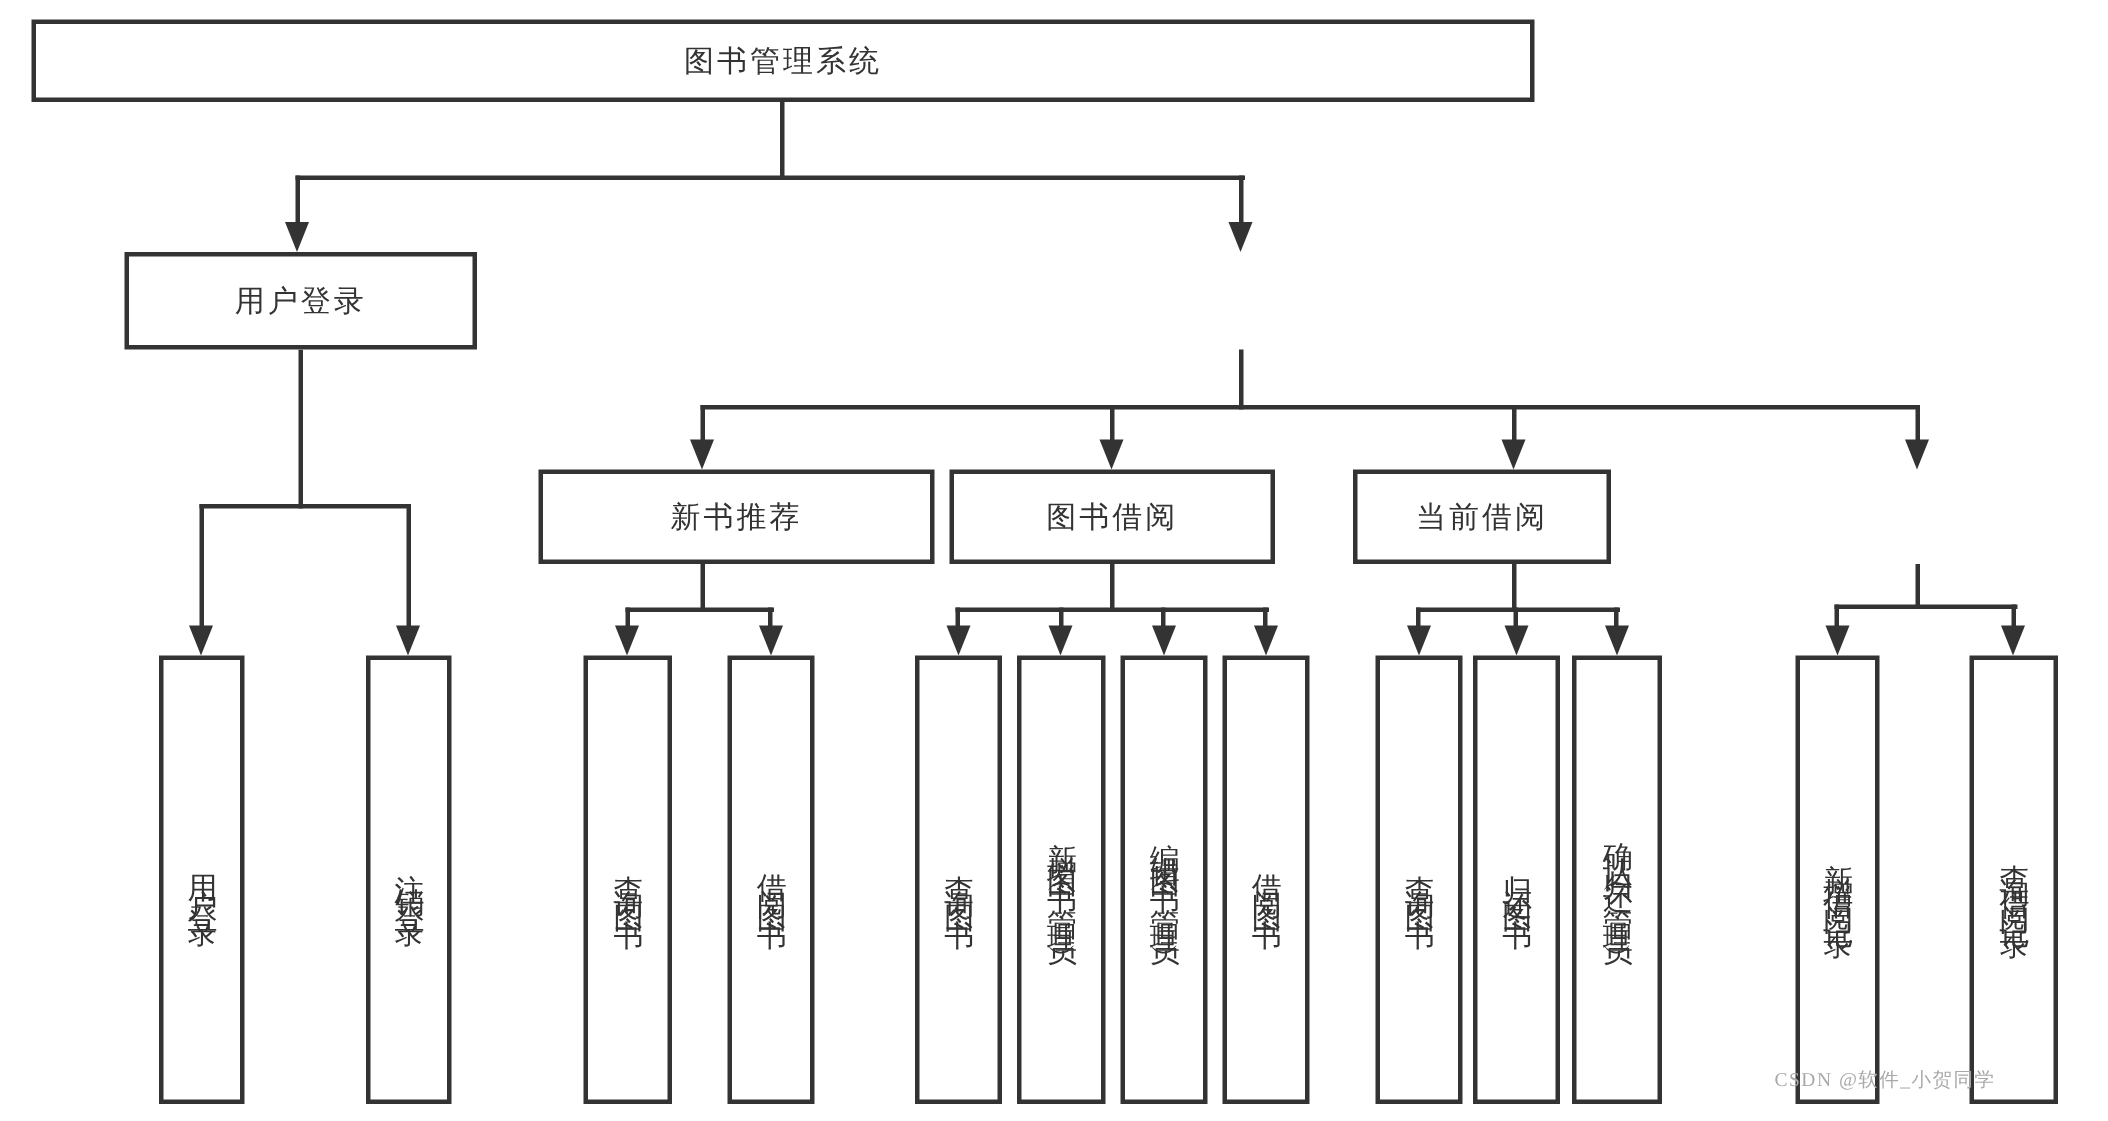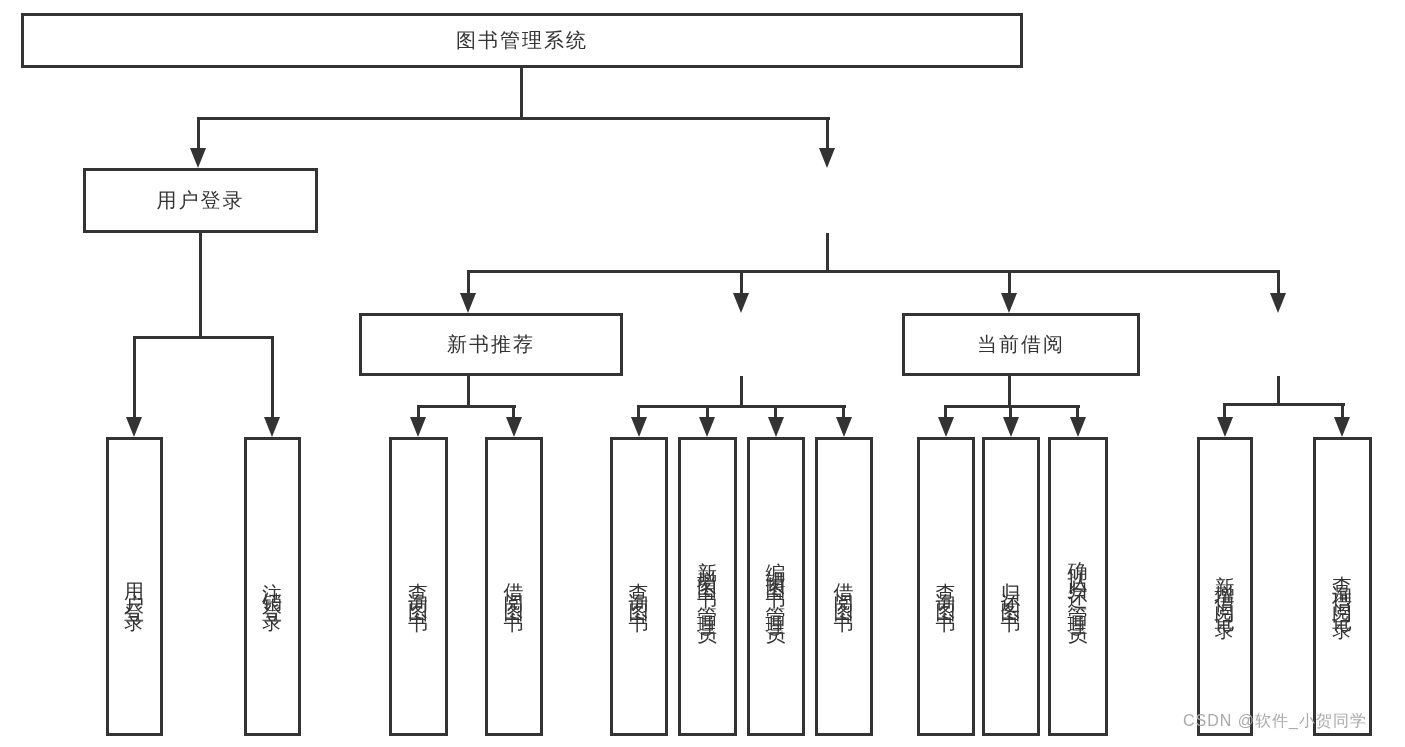--- a/index.html
+++ b/index.html
@@ -52,41 +52,43 @@
   .hline{position:absolute;height:3px;background:var(--line);z-index:1;}
   .arr{
     position:absolute;width:0;height:0;z-index:1;
     border-left:8px solid transparent;
     border-right:8px solid transparent;
     border-top:20px solid var(--line);
   }
   .watermark{
     position:absolute;
     left:1183px;top:711px;
-    font-size:16px;
+    font-size:13px;
     color:var(--watermark);
     letter-spacing:1px;
     white-space:nowrap;
     z-index:3;
+    font-family:Liberation Serif, serif;
   }
 </style>
 </head>
 <body>
 
 <div id="canvas">
 
   <div class="box" style="left:21px;top:13px;width:1002px;height:55px;">图书管理系统</div>
 
   <div class="box" style="left:83px;top:168px;width:235px;height:65px;">用户登录</div>
 
 
   <div class="box" style="left:359px;top:313px;width:264px;height:63px;">新书推荐</div>
 
+  <div class="box" style="left:633px;top:313px;width:217px;height:63px;">图书借阅</div>
 
-  <div class="box" style="left:902px;top:313px;width:238px;height:63px;">当前借阅</div>
+  <div class="box" style="left:902px;top:313px;width:172px;height:63px;">当前借阅</div>
 
 
   <div class="vbox" style="left:106px;top:437px;width:57px;height:299px;">用户登录</div>
 
   <div class="vbox" style="left:244px;top:437px;width:57px;height:299px;">注销登录</div>
 
   <div class="vbox" style="left:389px;top:437px;width:59px;height:299px;">查询图书</div>
 
   <div class="vbox" style="left:485px;top:437px;width:58px;height:299px;">借阅图书</div>
 

